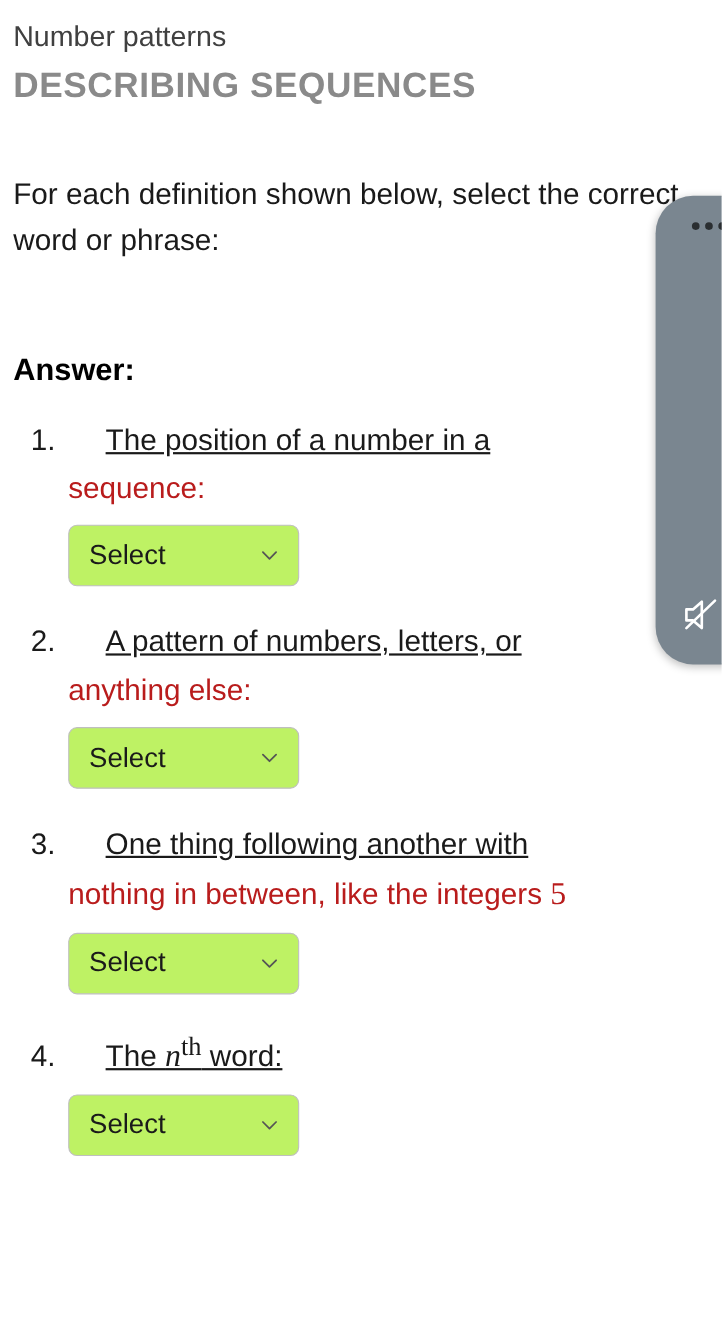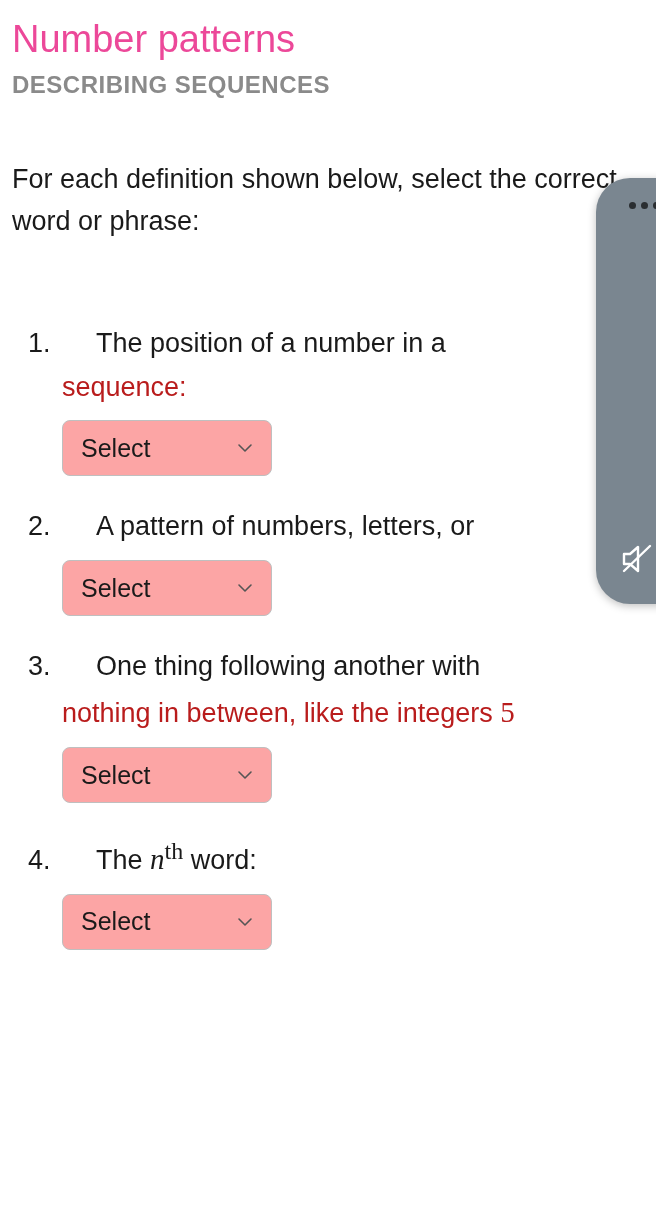--- a/index.html
+++ b/index.html
@@ -9,27 +9,27 @@
     width: 656px;
     font-family: Arial, Helvetica, sans-serif;
     color: #1a1a1a;
     background: #fff;
   }
   .page {
     padding: 18px 12px 0 12px;
     position: relative;
   }
   .title {
-    font-size: 38px;
+    font-size: 26px;
     font-weight: 400;
-    color: #ec4899;
+    color: #404040;
     margin: 0 0 10px 0;
   }
   .subtitle {
-    font-size: 24px;
+    font-size: 32px;
     font-weight: 700;
     color: #8a8a8a;
     letter-spacing: 0.5px;
     margin: 0 0 60px 0;
   }
   .instructions {
     font-size: 27px;
     line-height: 1.55;
     color: #1a1a1a;
     margin: 0 0 80px 0;
@@ -46,20 +46,21 @@
   }
   .q {
     margin-bottom: 30px;
   }
   .q-text {
     font-size: 27px;
     line-height: 1.55;
     color: #1a1a1a;
     text-indent: -34px;
     padding-left: 34px;
+    text-decoration: underline;
   }
   .q-text .num {
     display: inline-block;
     width: 34px;
   }
   .q-text-cont {
     font-size: 27px;
     line-height: 1.55;
     color: #b91c1c;
     margin-top: 2px;
@@ -84,21 +85,21 @@
   .select-wrap {
     margin-top: 12px;
     width: 210px;
     height: 56px;
     border: 1px solid #bfbfbf;
     border-radius: 8px;
     display: flex;
     align-items: center;
     justify-content: space-between;
     padding: 0 18px;
-    background: #fca5a5;
+    background: #bef264;
     cursor: pointer;
   }
   .select-wrap span {
     font-size: 25px;
     color: #1a1a1a;
   }
   .chev {
     width: 16px;
     height: 16px;
   }
@@ -139,20 +140,21 @@
 </head>
 <body>
 
 <div class="page">
 
   <h1 class="title">Number patterns</h1>
   <div class="subtitle">DESCRIBING SEQUENCES</div>
 
   <p class="instructions">For each definition shown below, select the correct word or phrase:</p>
 
+  <div class="answer-label">Answer:</div>
 
   <div class="questions">
 
     <div class="q">
       <div class="q-text">
         <span class="num">1.</span><span>The position of a number in a</span>
       </div>
       <div class="q-text-cont">sequence:</div>
       <div class="select-wrap">
         <span>Select</span>
@@ -161,20 +163,21 @@
               <path d="M2 5 L8 11 L14 5" stroke="#555" stroke-width="1.6" fill="none" stroke-linecap="round" stroke-linejoin="round"></path>
             </svg>
         </span>
       </div>
     </div>
 
     <div class="q">
       <div class="q-text">
         <span class="num">2.</span><span>A pattern of numbers, letters, or</span>
       </div>
+      <div class="q-text-cont">anything else:</div>
       <div class="select-wrap">
         <span>Select</span>
         <span class="chev">
           <svg width="16" height="16" viewBox="0 0 16 16">
               <path d="M2 5 L8 11 L14 5" stroke="#555" stroke-width="1.6" fill="none" stroke-linecap="round" stroke-linejoin="round"></path>
             </svg>
         </span>
       </div>
     </div>
 

